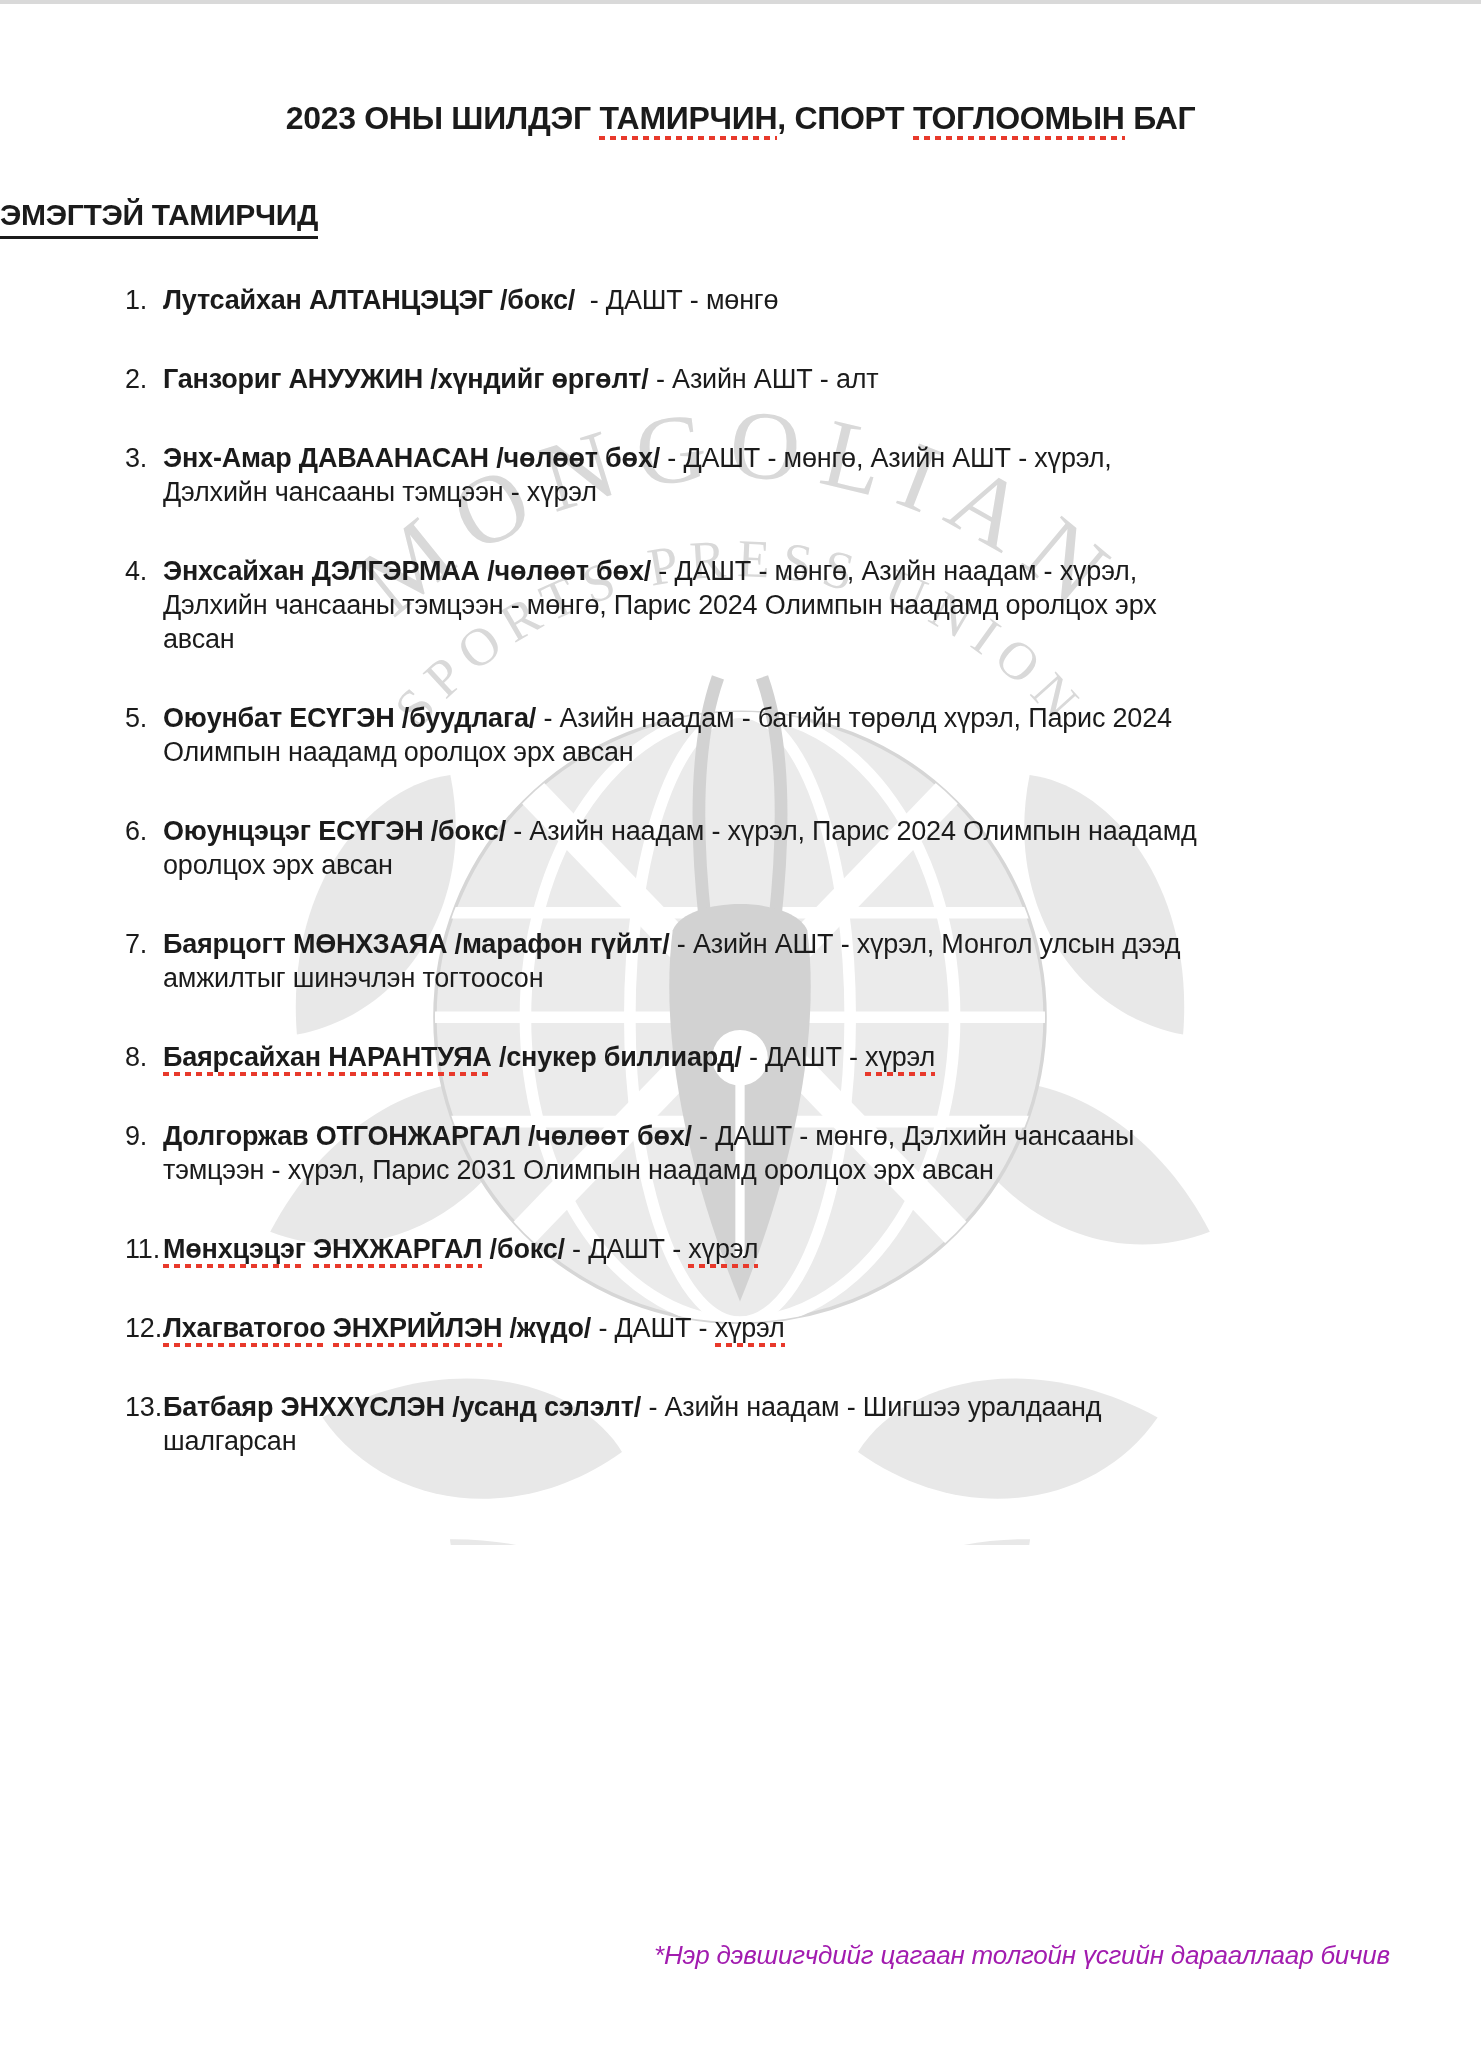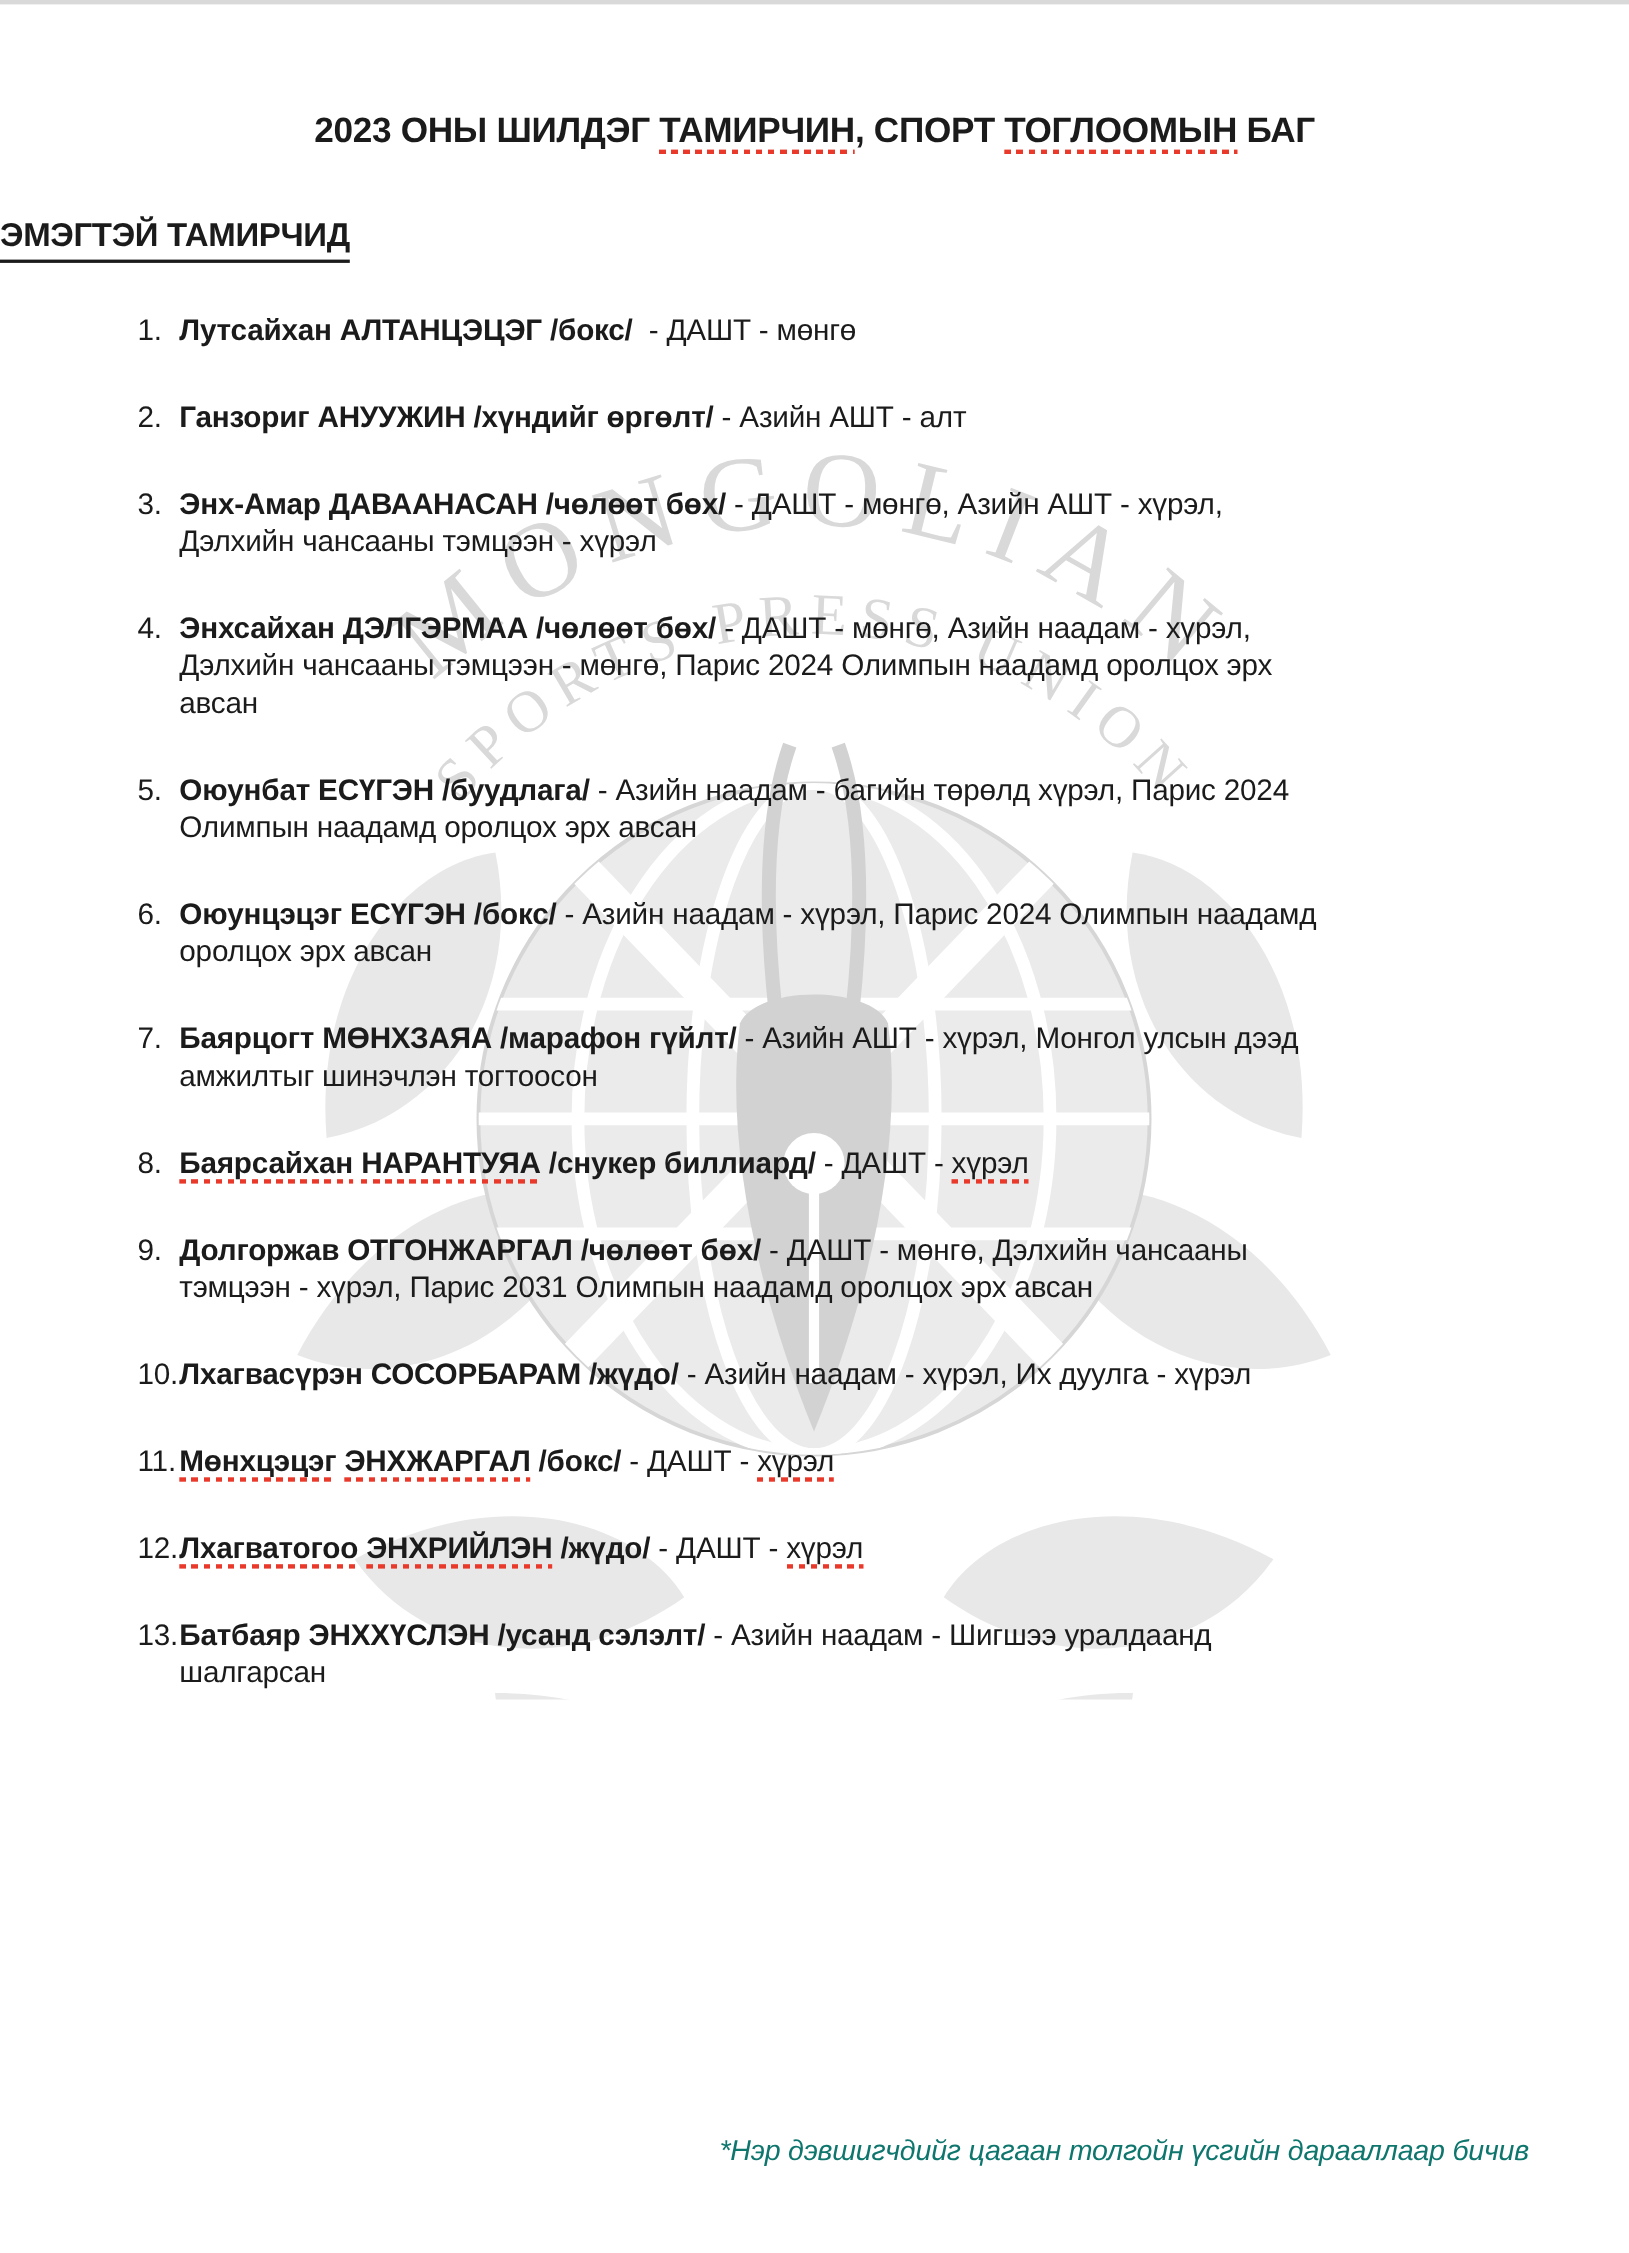--- a/index.html
+++ b/index.html
@@ -45,21 +45,21 @@
   ol.list .num{flex:0 0 38px;}
   ol.list .txt{flex:1;white-space:pre-wrap;}
   .b{font-weight:bold;}
   .ru{
     padding-bottom:4px;
     background-image:repeating-linear-gradient(to right,var(--red) 0,var(--red) 6px,transparent 6px,transparent 11px);
     background-size:100% 4px;background-repeat:no-repeat;background-position:0 100%;
   }
   .footnote{
     position:absolute;right:91px;top:1940px;margin:0;
-    font-size:26px;font-style:italic;letter-spacing:-0.2px;color:#0f766e;
+    font-size:26px;font-style:italic;letter-spacing:-0.2px;color:#a21caf;
   }
 </style>
 </head>
 <body>
 
 <div class="page">
   <div class="top-edge"></div>
 
   <svg class="watermark" viewBox="0 0 1000 1000" aria-hidden="true">
     <defs>
@@ -161,24 +161,20 @@
         <li>
           <span class="num">8.</span>
           <span class="txt"><span class="b ru">Баярсайхан</span><span class="b"> </span><span class="b ru">НАРАНТУЯА</span><span class="b"> /снукер биллиард/</span><span> - ДАШТ - </span><span class="ru">хүрэл</span></span>
         </li>
         <li>
           <span class="num">9.</span>
           <span class="txt"><span class="b">Долгоржав ОТГОНЖАРГАЛ /чөлөөт бөх/</span><span> - ДАШТ - мөнгө, Дэлхийн чансааны
 тэмцээн - хүрэл, Парис 2031 Олимпын наадамд оролцох эрх авсан</span></span>
         </li>
         <li>
-          <span class="num">10.</span>
-          <span class="txt"><span class="b">Лхагвасүрэн СОСОРБАРАМ /жүдо/</span><span> - Азийн наадам - хүрэл, Их дуулга - хүрэл</span></span>
-        </li>
-        <li>
           <span class="num">11.</span>
           <span class="txt"><span class="b ru">Мөнхцэцэг</span><span class="b"> </span><span class="b ru">ЭНХЖАРГАЛ</span><span class="b"> /бокс/</span><span> - ДАШТ - </span><span class="ru">хүрэл</span></span>
         </li>
         <li>
           <span class="num">12.</span>
           <span class="txt"><span class="b ru">Лхагватогоо</span><span class="b"> </span><span class="b ru">ЭНХРИЙЛЭН</span><span class="b"> /жүдо/</span><span> - ДАШТ - </span><span class="ru">хүрэл</span></span>
         </li>
         <li>
           <span class="num">13.</span>
           <span class="txt"><span class="b">Батбаяр ЭНХХҮСЛЭН /усанд сэлэлт/</span><span> - Азийн наадам - Шигшээ уралдаанд

